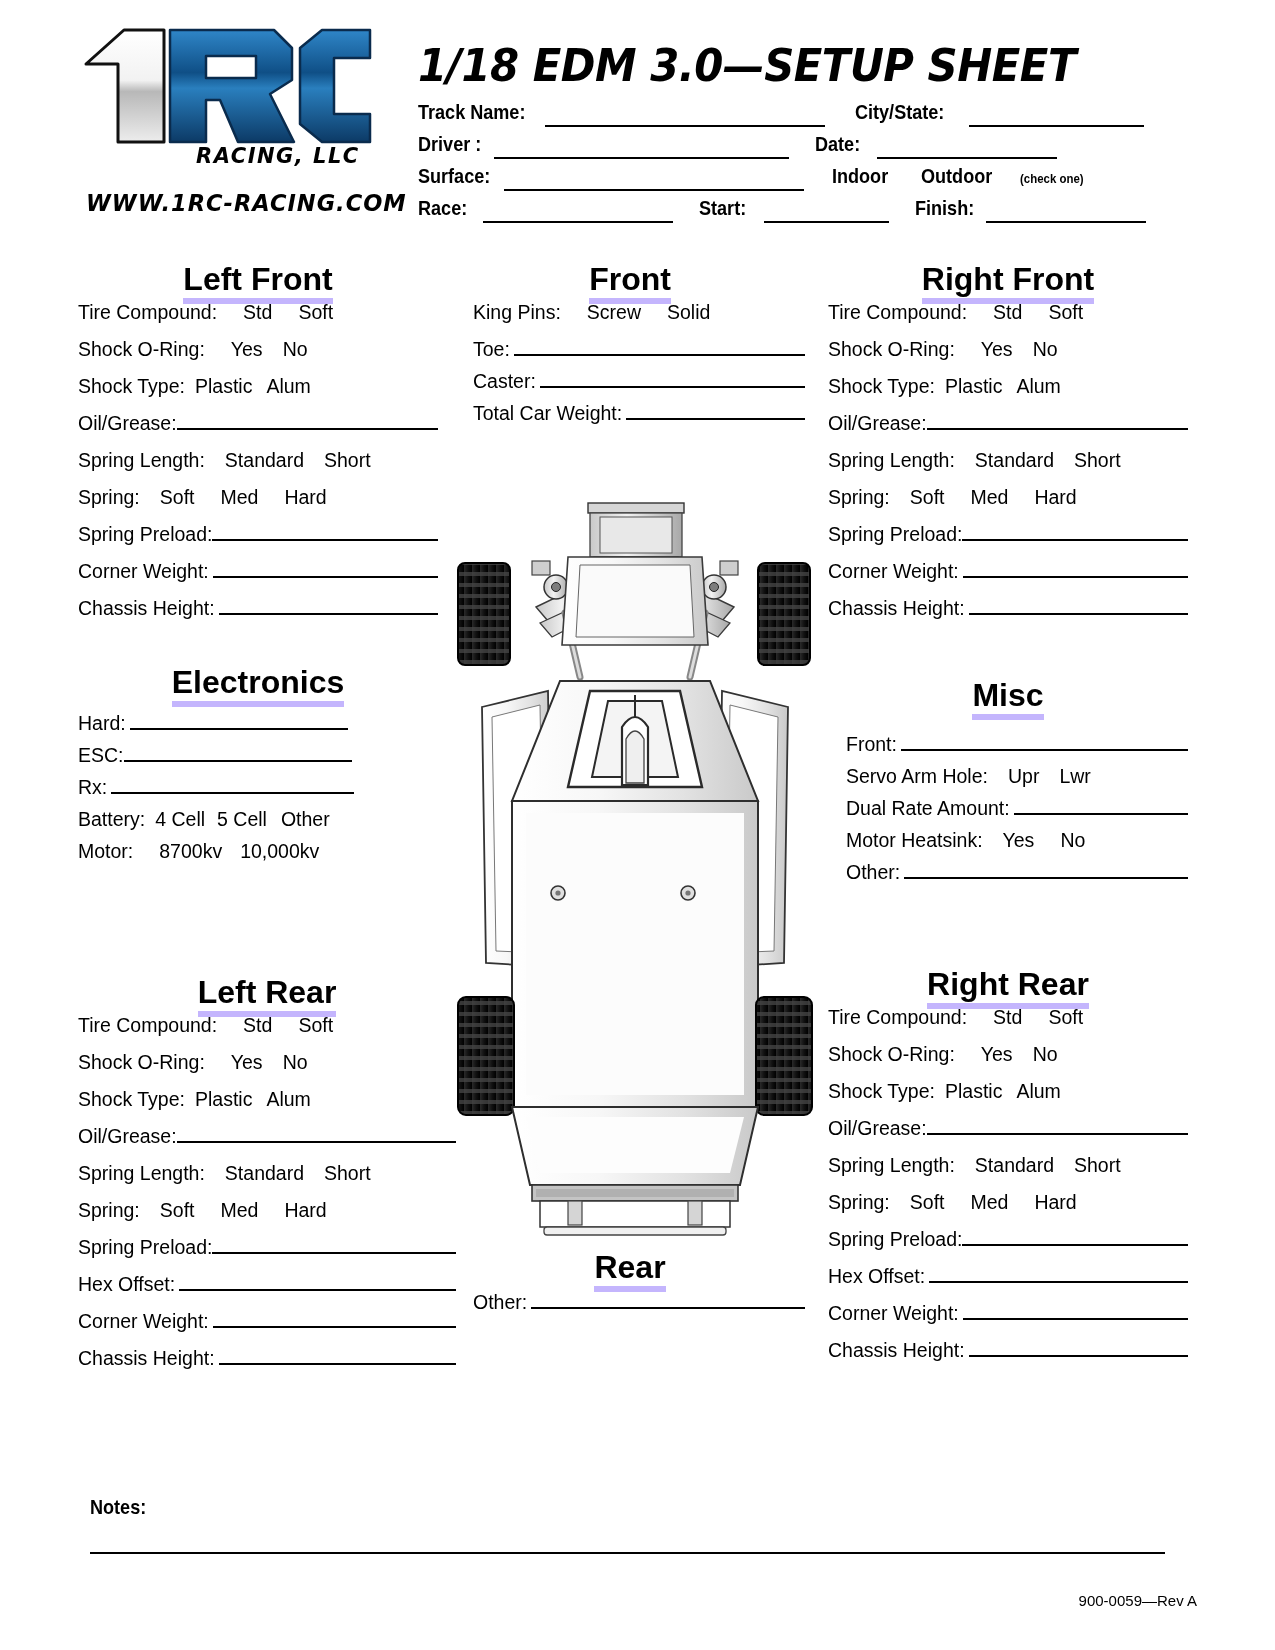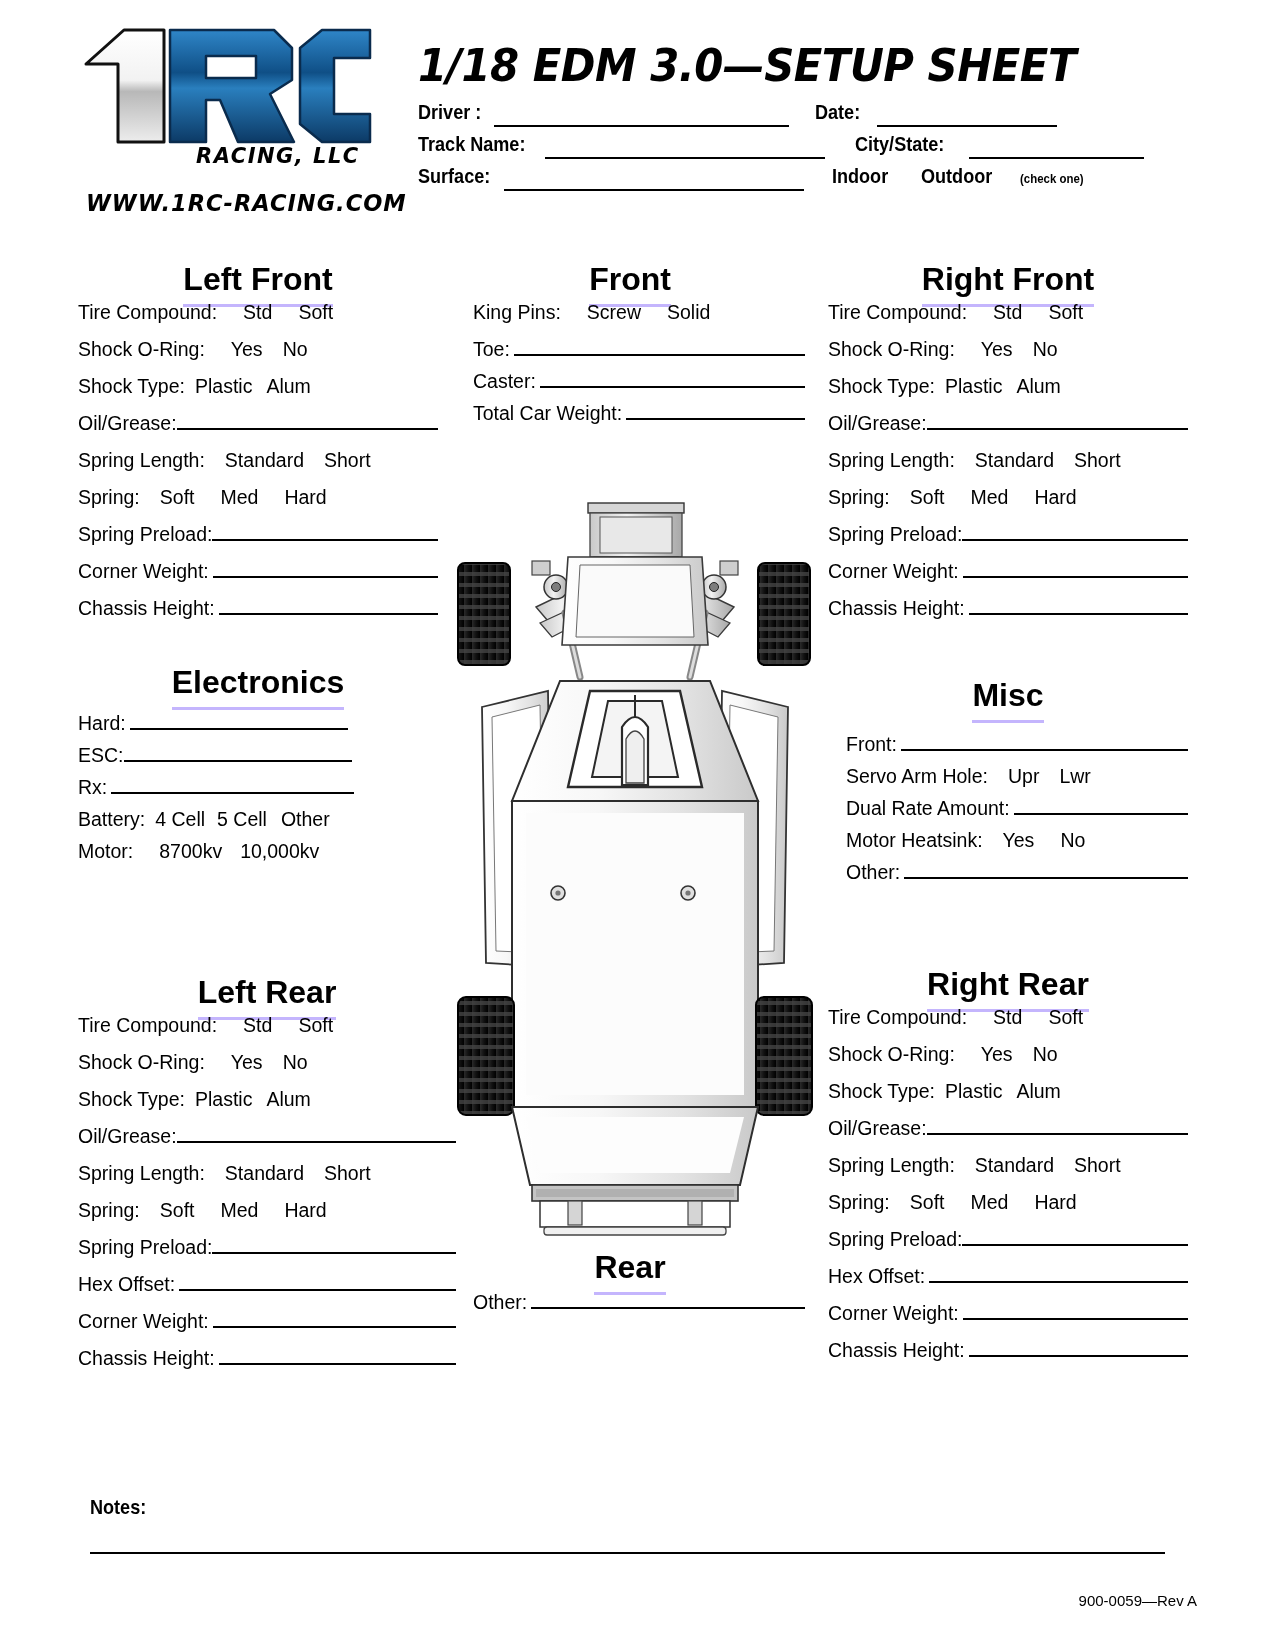--- a/index.html
+++ b/index.html
@@ -59,21 +59,21 @@
   .col{position:absolute;}
   .col-left{left:78px;width:360px;}
   .col-mid{left:455px;width:350px;}
   .col-right{left:828px;width:360px;}
 
   .sec-title{
     text-align:center;font-weight:bold;font-size:32px;
     margin:0 0 6px 0;line-height:1.1;
   }
   .sec-title span{
-    border-bottom:3px solid #c4b5fd;padding-bottom:7px;
+    border-bottom:6px solid #c4b5fd;padding-bottom:1px;
   }
 
   .flds{font-size:19.5px;line-height:1.0;}
   .fld{display:flex;align-items:baseline;white-space:nowrap;height:37px;}
   .fld.tight{height:32px;}
   .lbl{flex:0 0 auto;}
   .choice{margin-left:20px;}
   .choice.c2{margin-left:26px;}
   .fill{flex:1 1 auto;border-bottom:2px solid #000;height:0;margin-bottom:5px;margin-left:4px;}
   .fill.fixed{flex:0 0 auto;}
@@ -131,37 +131,45 @@
         </svg>
       </div>
       <div class="logo-racing">RACING, LLC</div>
       <div class="logo-url">WWW.1RC-RACING.COM</div>
     </div>
 
     <div class="title">1/18 EDM 3.0—SETUP SHEET</div>
 
     <div class="hdr-fields">
       <div class="hdr-row">
+        <span class="hdr-lbl">Track Name:</span>
+        <span class="rule" style="width:280px;margin-left:2px;"></span>
+        <span class="hdr-lbl" style="margin-left:30px;">City/State:</span>
+        <span class="rule" style="width:175px;margin-left:10px;"></span>
+      </div>
+      <div class="hdr-row">
         <span class="hdr-lbl">Driver :</span>
         <span class="rule" style="width:295px;margin-left:2px;"></span>
         <span class="hdr-lbl" style="margin-left:26px;">Date:</span>
         <span class="rule" style="width:180px;margin-left:10px;"></span>
-      </div>
-      <div class="hdr-row">
-        <span class="hdr-lbl">Track Name:</span>
-        <span class="rule" style="width:280px;margin-left:2px;"></span>
-        <span class="hdr-lbl" style="margin-left:30px;">City/State:</span>
-        <span class="rule" style="width:175px;margin-left:10px;"></span>
       </div>
       <div class="hdr-row">
         <span class="hdr-lbl">Surface:</span>
         <span class="rule" style="width:300px;margin-left:2px;"></span>
         <span class="opt" style="margin-left:28px;">Indoor</span>
         <span class="opt" style="margin-left:24px;">Outdoor</span>
         <span class="checkone">(check one)</span>
+      </div>
+      <div class="hdr-row">
+        <span class="hdr-lbl">Race:</span>
+        <span class="rule" style="width:190px;margin-left:8px;"></span>
+        <span class="hdr-lbl" style="margin-left:26px;">Start:</span>
+        <span class="rule" style="width:125px;margin-left:10px;"></span>
+        <span class="hdr-lbl" style="margin-left:26px;">Finish:</span>
+        <span class="rule" style="width:160px;margin-left:2px;"></span>
       </div>
     </div>
   </div>
 
   <div class="col col-left" style="top:262px;">
     <div class="sec-title"><span>Left Front</span></div>
     <div class="flds">
       <div class="fld">
         <span class="lbl">Tire Compound:</span>
         <span class="choice c2">Std</span>

